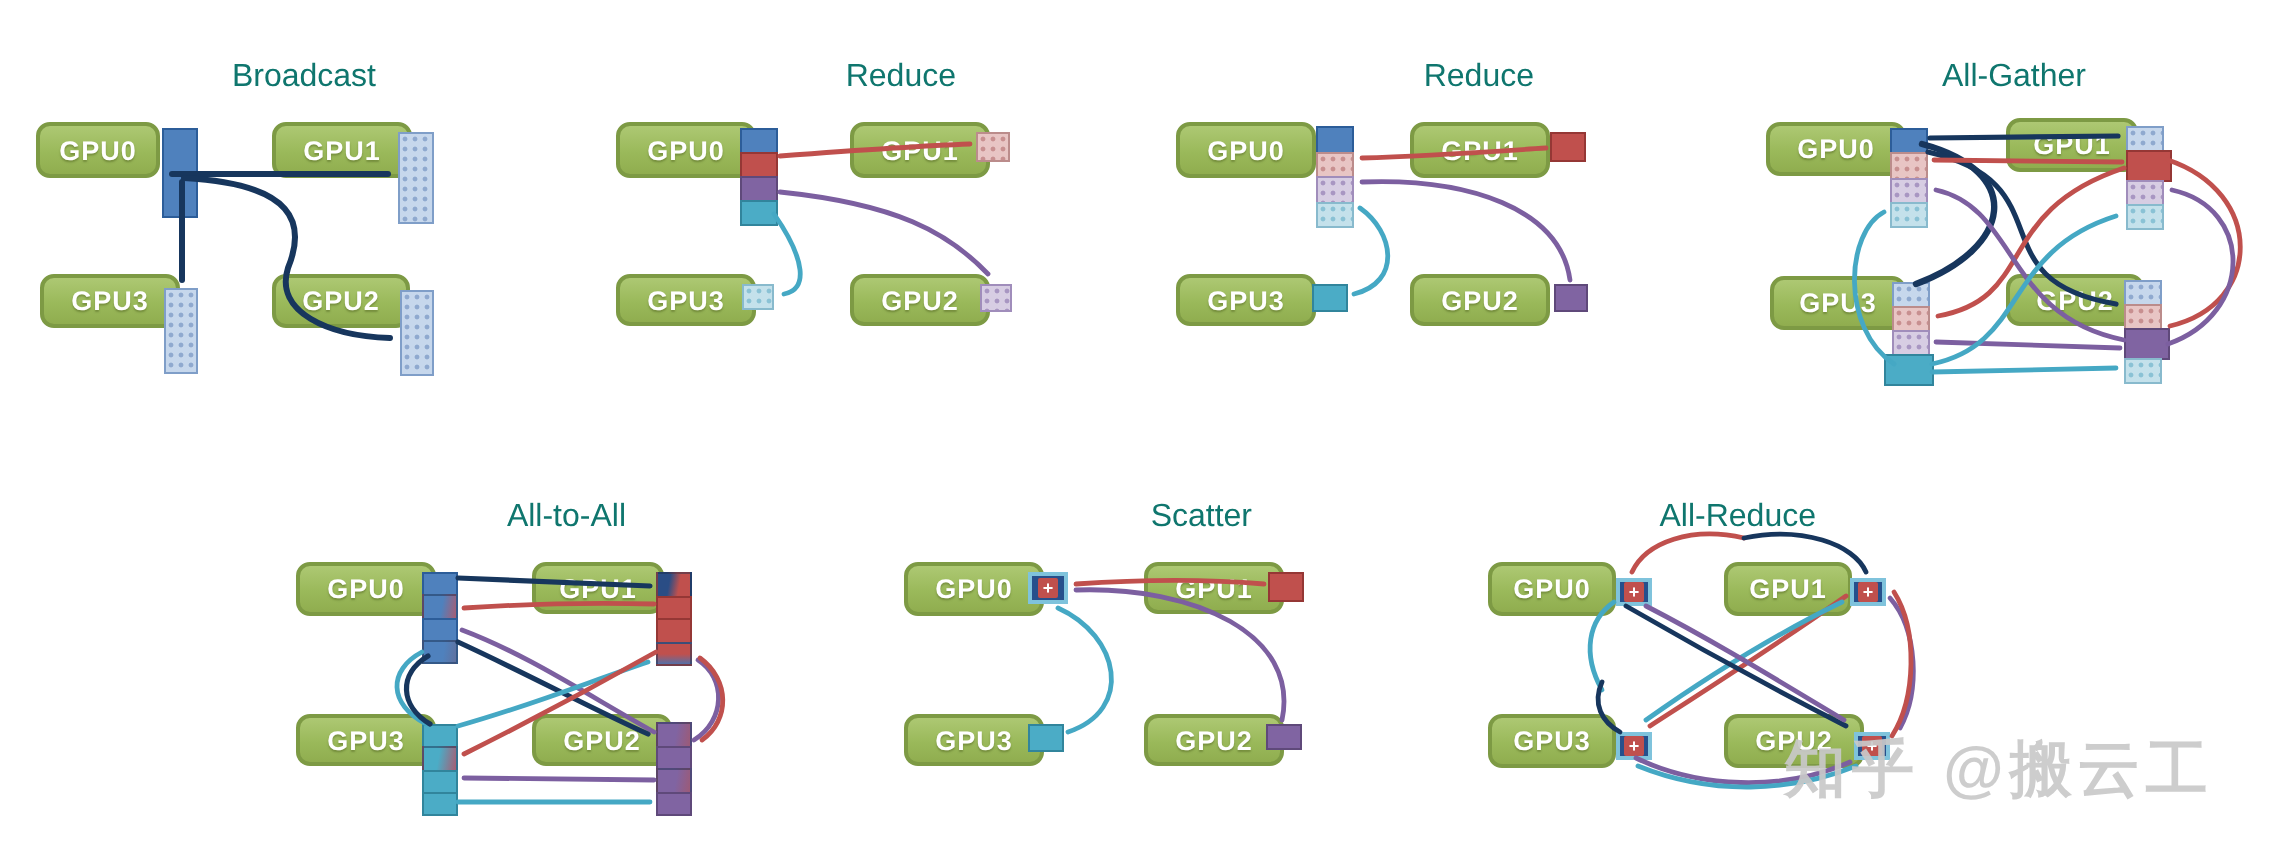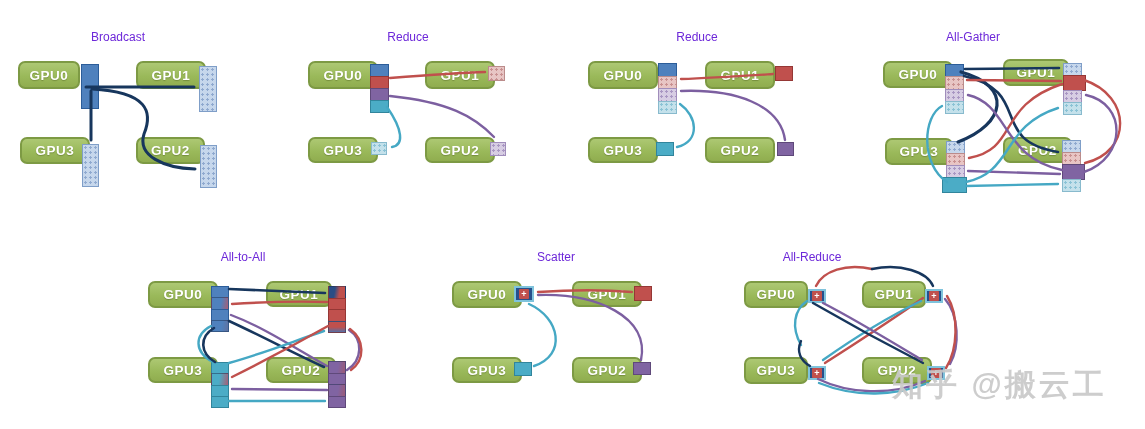--- a/index.html
+++ b/index.html
@@ -1,19 +1,19 @@
 <!DOCTYPE html>
 <html><head>
 <meta charset="utf-8">
 <style>
   html,body{margin:0;padding:0;background:#ffffff;}
   #stage{position:relative;width:1145px;height:429px;background:#ffffff;overflow:hidden;
          font-family:"Liberation Sans",sans-serif;}
-  .ptitle{position:absolute;width:140px;margin-left:-70px;text-align:center;
-          font-size:12px;color:#6d28d9;}
+  .ptitle{position:absolute;width:140px;margin-left:-70px;text-align:right;
+          font-size:16px;color:#0f766e;}
   .gpu{position:absolute;background:linear-gradient(180deg,#adc873 0%,#9ab95a 55%,#90ad4f 100%);
        border:2px solid #7d9a44;border-radius:7px;color:#fff;font-weight:bold;
        font-size:13.5px;letter-spacing:.5px;display:flex;align-items:center;justify-content:center;
        text-shadow:0 1px 1px rgba(90,110,40,.55);box-sizing:border-box;}
   .block{position:absolute;border:1px solid rgba(0,0,0,.35);box-sizing:border-box;}
   .stack{position:absolute;display:flex;flex-direction:column;}
   .blk{flex:1;border:1px solid rgba(20,40,70,.45);box-sizing:border-box;margin-top:-1px;}
   .blk:first-child{margin-top:0;}
   .pop-r{margin-right:-4px;flex:1.25;}
   .pop-l{margin-left:-4px;margin-right:-2px;flex:1.25;}
@@ -44,21 +44,21 @@
 <body>
 
 <div id="stage">
 
   <div class="ptitle" style="left:118px;top:30px">Broadcast</div>
   <div class="ptitle" style="left:408px;top:30px">Reduce</div>
   <div class="ptitle" style="left:697px;top:30px">Reduce</div>
   <div class="ptitle" style="left:973px;top:30px">All-Gather</div>
   <div class="ptitle" style="left:243px;top:250px">All-to-All</div>
   <div class="ptitle" style="left:556px;top:250px">Scatter</div>
-  <div class="ptitle" style="left:812px;top:250px">All-Reduce</div>
+  <div class="ptitle" style="left:838px;top:250px">All-Reduce</div>
 
   <div class="gpu" style="left:18px;top:61px;width:62px;height:28px">GPU0</div>
   <div class="gpu" style="left:136px;top:61px;width:70px;height:28px">GPU1</div>
   <div class="gpu" style="left:20px;top:137px;width:70px;height:27px">GPU3</div>
   <div class="gpu" style="left:136px;top:137px;width:69px;height:27px">GPU2</div>
   <div class="block sol-blue" style="left:81px;top:64px;width:18px;height:45px"></div>
   <div class="block tex-blue" style="left:199px;top:66px;width:18px;height:46px"></div>
   <div class="block tex-blue" style="left:82px;top:144px;width:17px;height:43px"></div>
   <div class="block tex-blue" style="left:200px;top:145px;width:17px;height:43px"></div>
 

